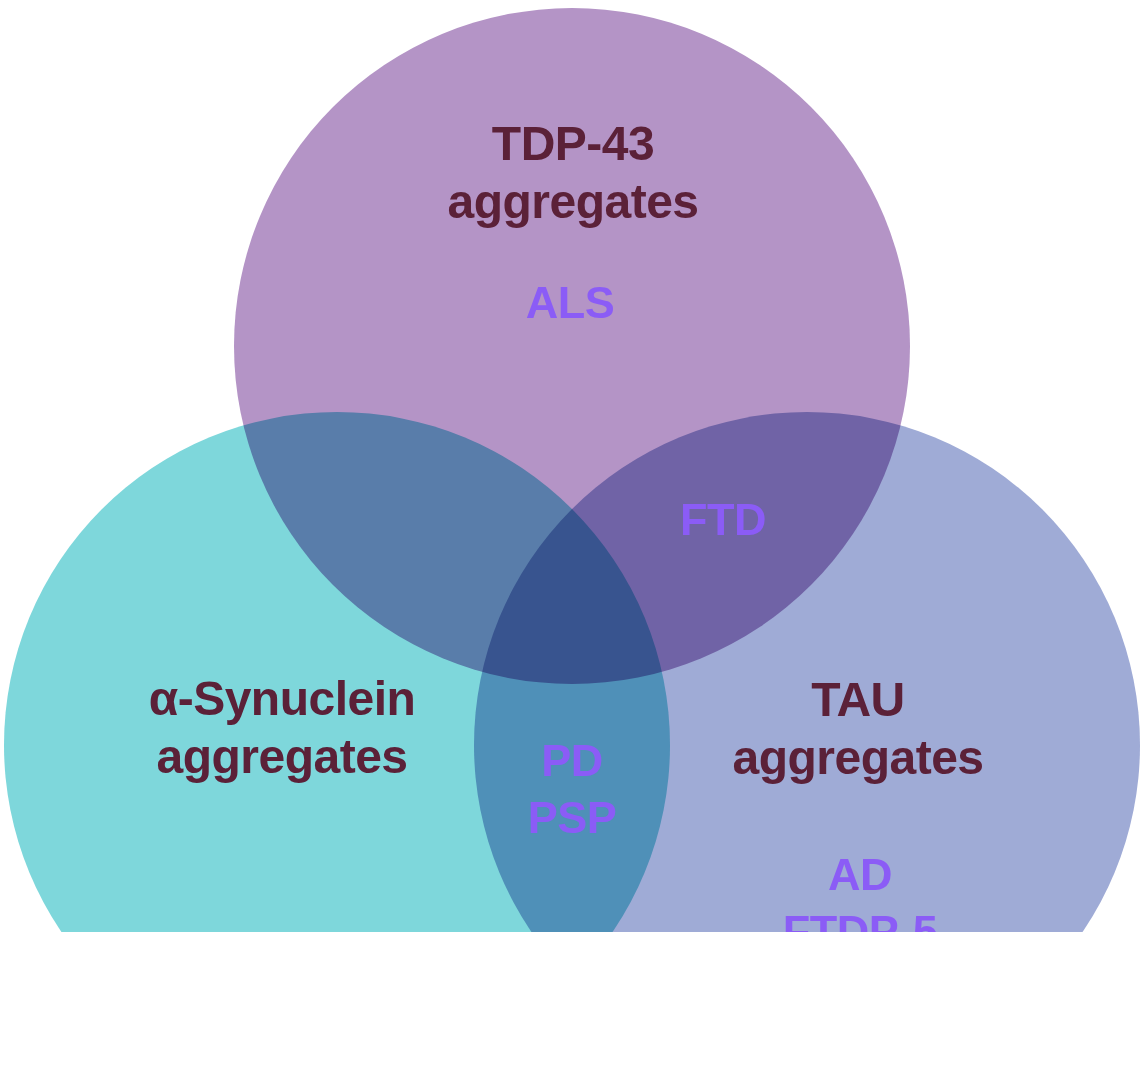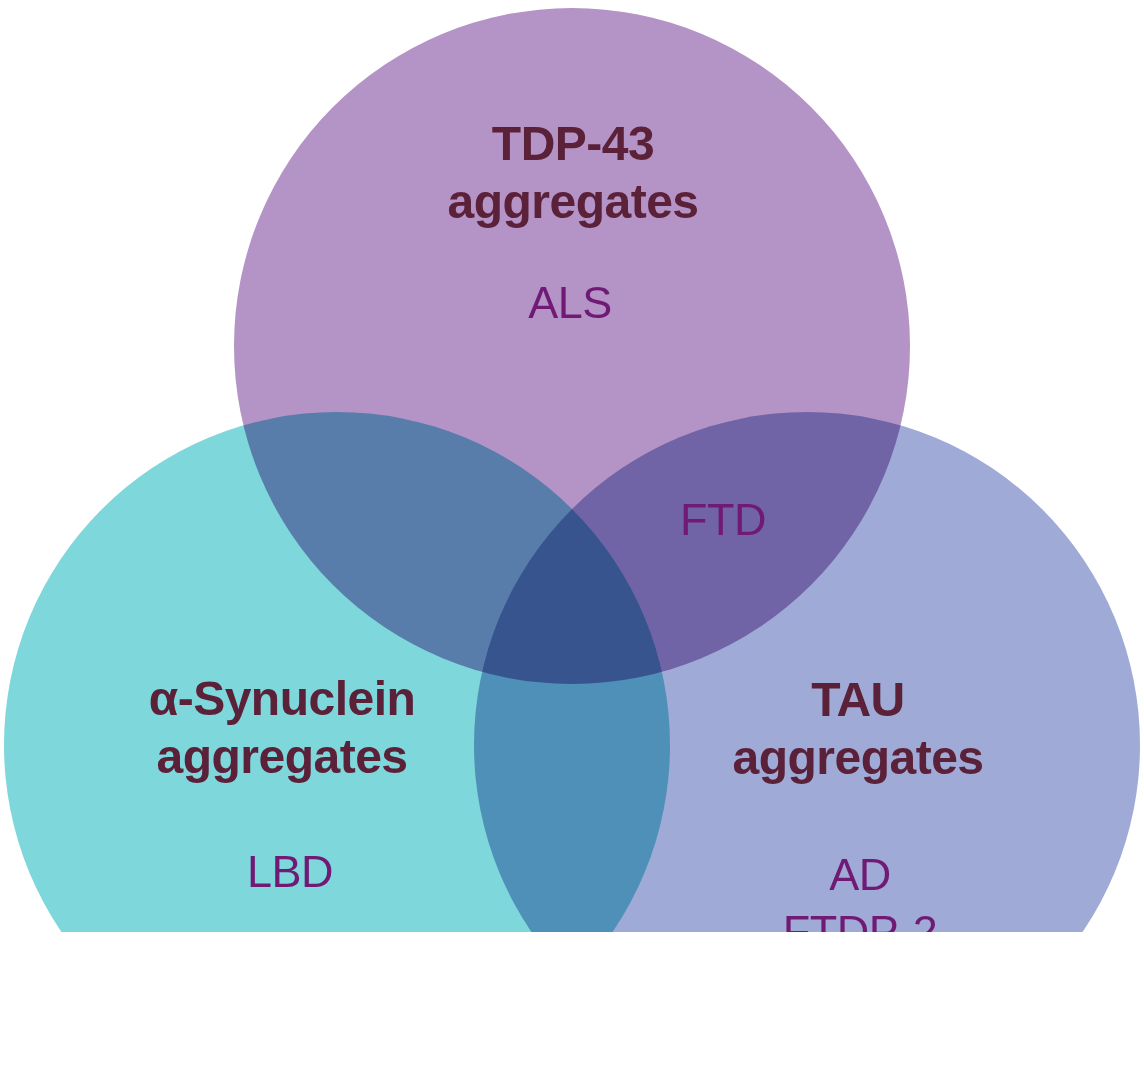--- a/index.html
+++ b/index.html
@@ -32,22 +32,22 @@
     white-space: pre-line;
     letter-spacing: -0.5px;
   }
   .protein {
     color: #5b2138;
     font-weight: 700;
     font-size: 48px;
     line-height: 58px;
   }
   .disease {
-    color: #701a75;
-    font-weight: 400;
+    color: #8b5cf6;
+    font-weight: 700;
     font-size: 45px;
     line-height: 57px;
   }
   .t-tdp { left: 573px; top: 173px; }
   .t-als { left: 570px; top: 302px; }
   .t-syn { left: 282px; top: 728px; }
   .t-lbd { left: 290px; top: 871px; }
   .t-tau { left: 858px; top: 729px; }
   .t-ad  { left: 860px; top: 903px; }
   .t-ftd { left: 723px; top: 519px; }
@@ -65,24 +65,25 @@
   <div class="circle c-right" style="background-color: rgb(159, 171, 214);"></div>
 
   <div class="lbl protein t-tdp">TDP-43
 aggregates</div>
 
   <div class="lbl disease t-als">ALS</div>
 
   <div class="lbl protein t-syn">α-Synuclein
 aggregates</div>
 
-  <div class="lbl disease t-lbd">LBD</div>
 
   <div class="lbl protein t-tau">TAU
 aggregates</div>
 
   <div class="lbl disease t-ad">AD
-FTDP-2</div>
+FTDP-5</div>
 
   <div class="lbl disease t-ftd">FTD</div>
 
+  <div class="lbl disease t-pd">PD
+PSP</div>
 
 </div>
 
 </body></html>

